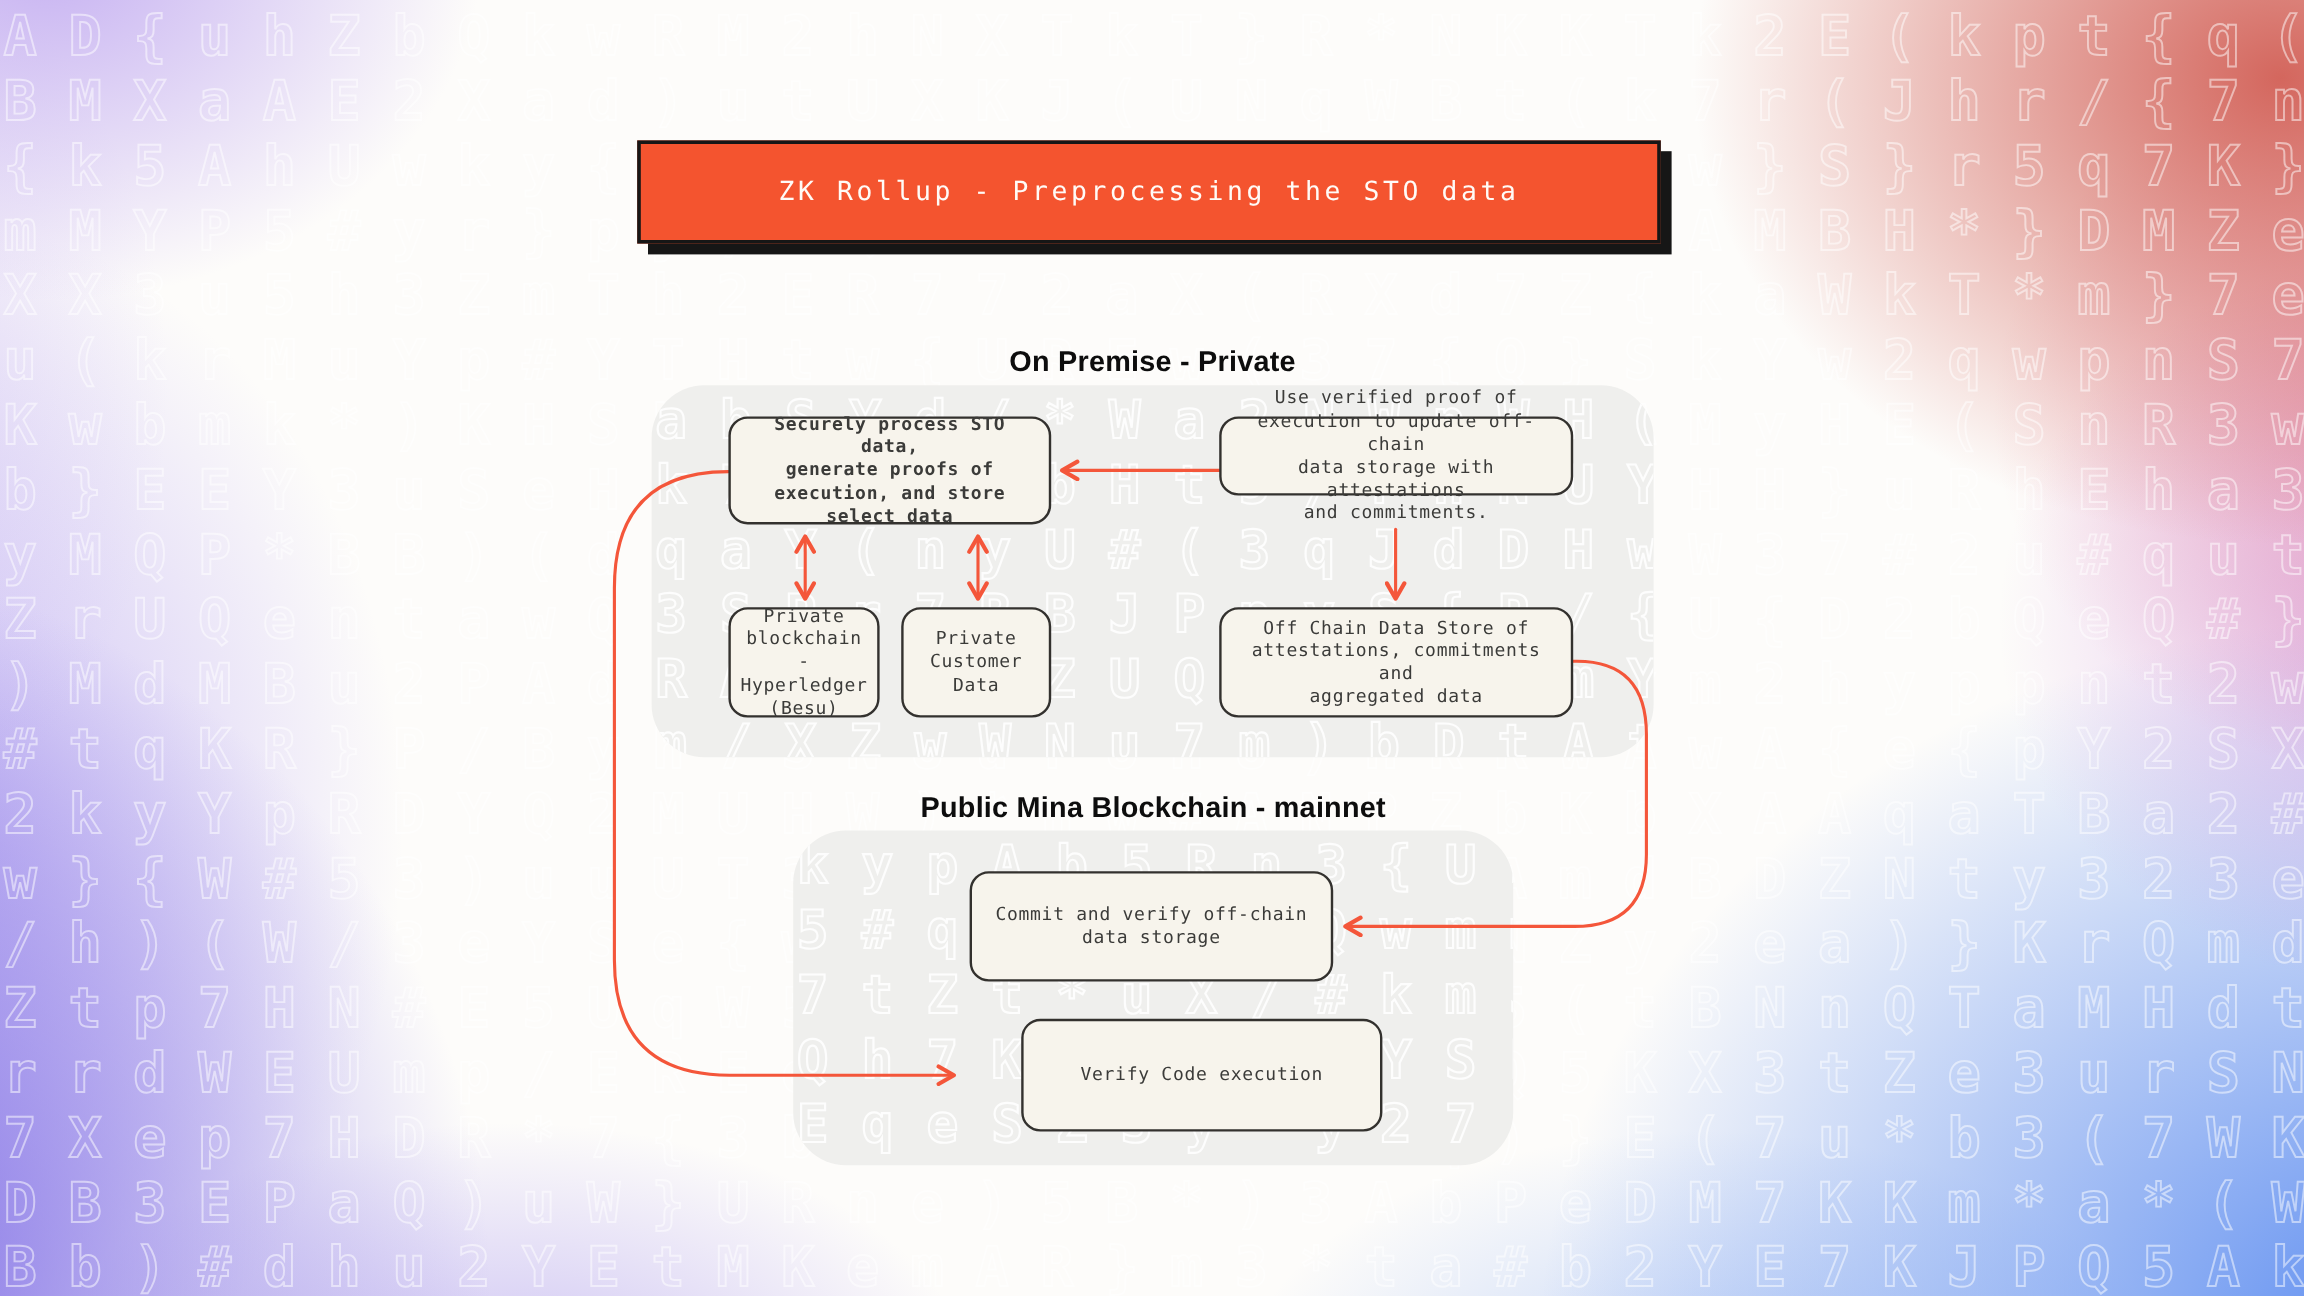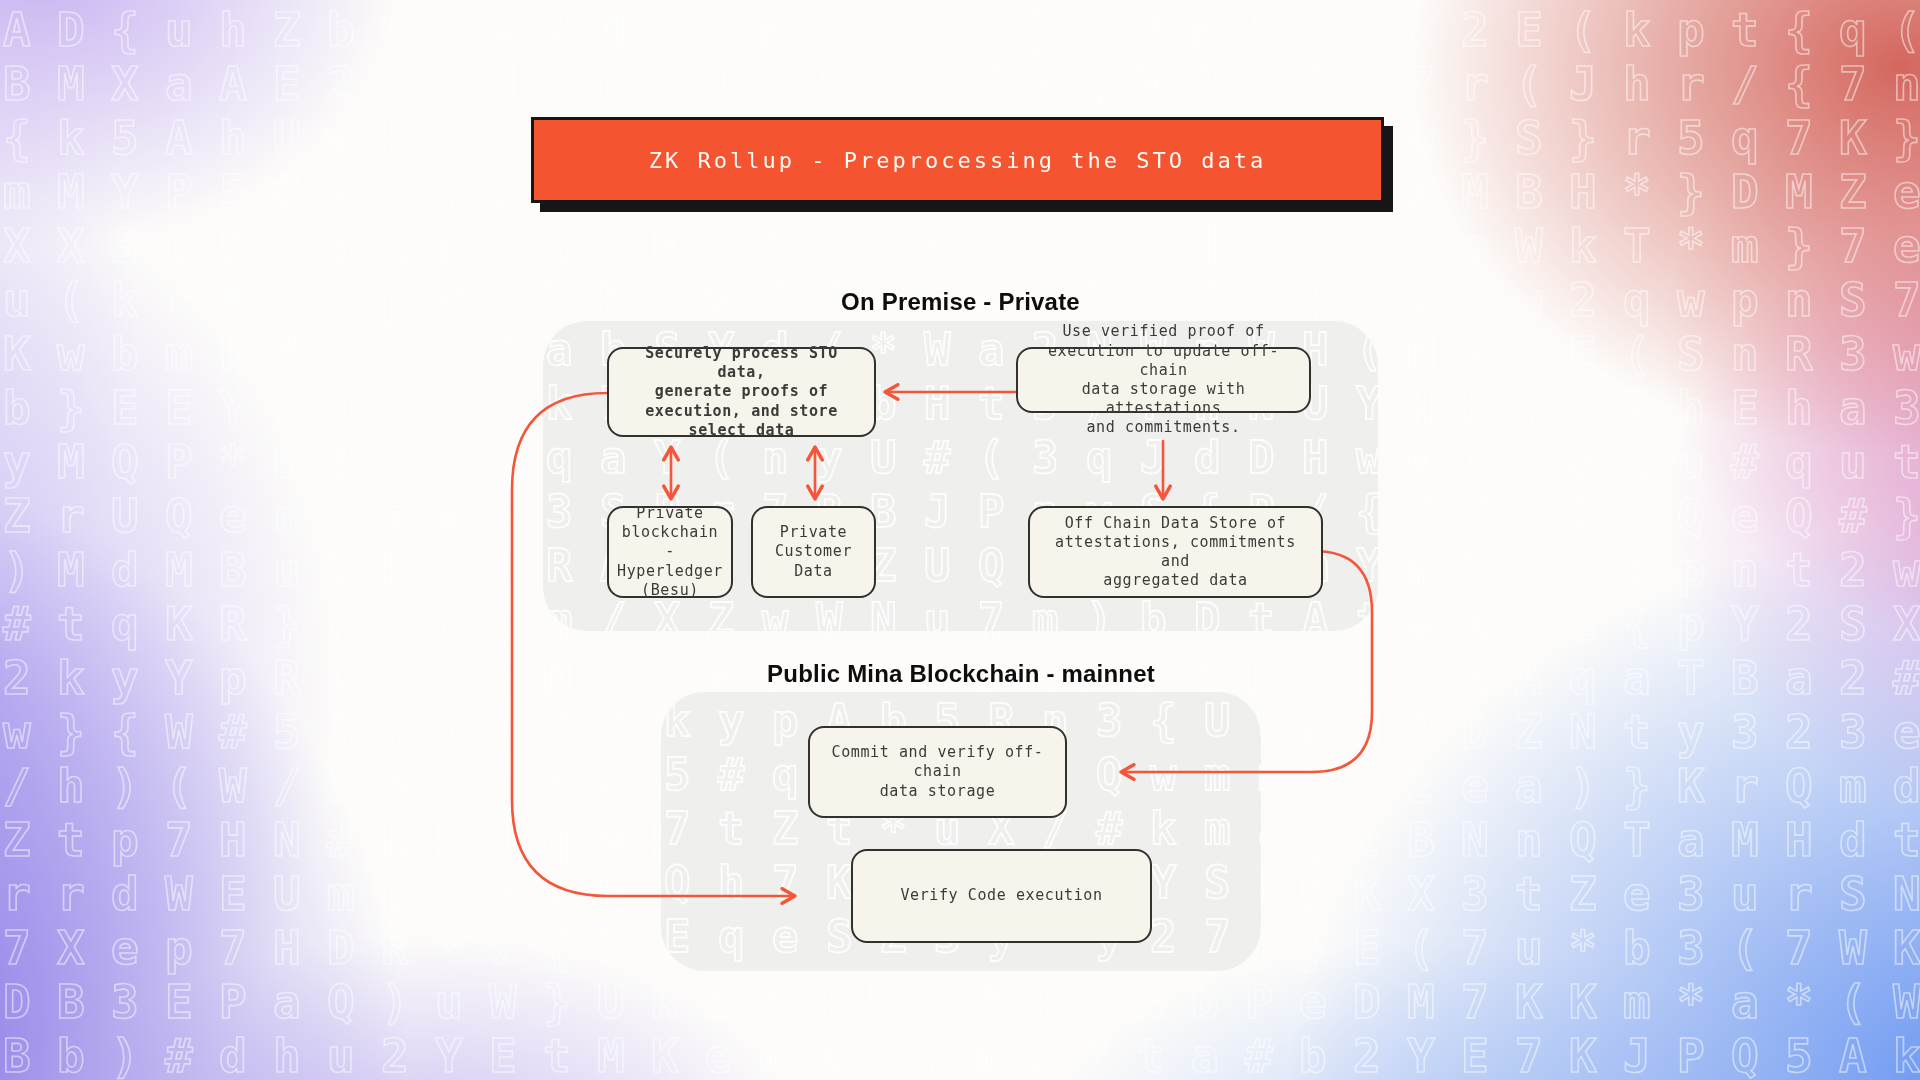--- a/index.html
+++ b/index.html
@@ -42,22 +42,22 @@
     position:absolute;z-index:3;background:#F7F4EC;border:2px solid #33312E;
     border-radius:16px;box-sizing:border-box;
     display:flex;align-items:center;justify-content:center;text-align:center;
     white-space:pre-line;font-size:15px;line-height:1.28;letter-spacing:0.6px;color:#3B3B39;
     padding:6px 10px;
   }
   #box-process{left:607px;top:347px;width:269px;height:90px;font-weight:bold;}
   #box-proof{left:1016px;top:347px;width:295px;height:66px;}
   #box-privchain{left:607px;top:506px;width:126px;height:92px;}
   #box-custdata{left:751px;top:506px;width:125px;height:92px;}
-  #box-offchain{left:1016px;top:506px;width:295px;height:92px;margin-left:12px;}
-  #box-commit{left:808px;top:726px;width:259px;height:92px;}
+  #box-offchain{left:1016px;top:506px;width:295px;height:92px;}
+  #box-commit{left:808px;top:726px;width:303px;height:92px;}
   #box-verify{left:851px;top:849px;width:301px;height:94px;}
   .arrows{position:absolute;left:0;top:0;z-index:2;pointer-events:none;}
 </style>
 </head>
 <body>
 
 <div class="stage">
 
   <svg id="bg-pattern-page" class="bg-pattern" width="1920" height="1080">
       <g fill="none" stroke="#FFFFFF" stroke-opacity="0.5" stroke-width="1.6" font-family="'DejaVu Sans Mono',monospace" font-weight="bold">

